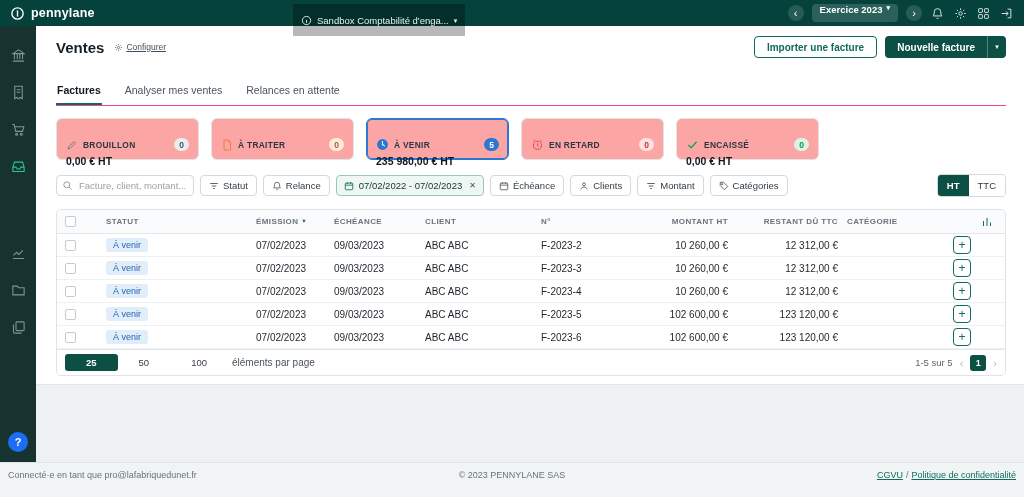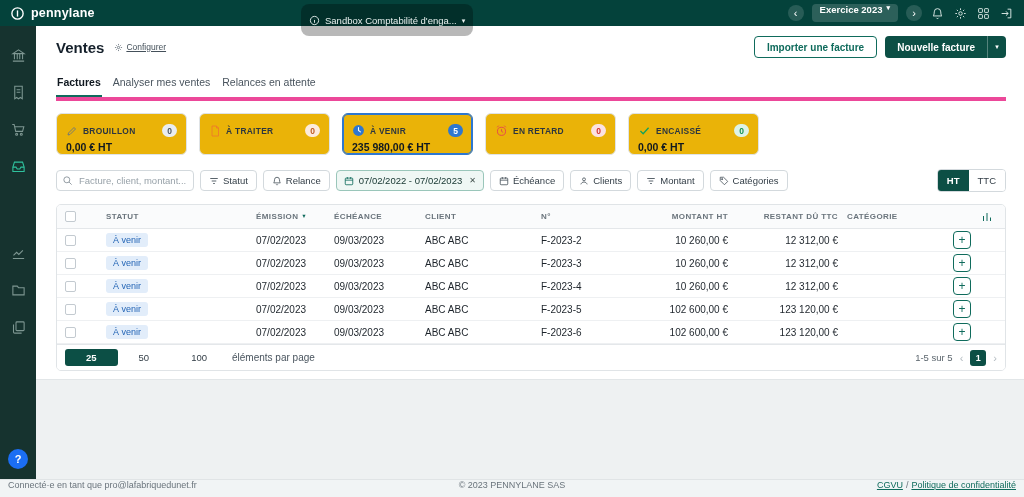--- a/index.html
+++ b/index.html
@@ -4,21 +4,21 @@
 <style>
   *{margin:0;padding:0;box-sizing:border-box}
   html,body{width:1024px;height:497px}
   body{font-family:"Liberation Sans",sans-serif;font-size:10px;color:#1f2937;background:#eef1f2;overflow:hidden}
   .app{display:flex;flex-direction:column;width:1024px;height:497px}
 
   
   .topbar{flex:0 0 26px;height:26px;background:#04423b;display:flex;align-items:center;padding:0 10px;position:relative;color:#fff}
   .brand{display:flex;align-items:center;gap:6px;cursor:pointer}
   .brand-name{font-size:12.5px;font-weight:bold;letter-spacing:.2px}
-  .sandbox-chip{position:absolute;left:301px;top:4px;height:18px;background:rgba(0,0,0,.28);border-radius:8px;display:flex;align-items:center;gap:5px;padding:16px 8px;font-size:9.5px;color:#e8f1ef;cursor:pointer}
+  .sandbox-chip{position:absolute;left:293px;top:4px;height:18px;background:rgba(0,0,0,.28);border-radius:0;display:flex;align-items:center;gap:5px;padding:16px 8px;font-size:9.5px;color:#e8f1ef;cursor:pointer}
   .caret{font-size:7px;line-height:1}
   .topbar-right{margin-left:auto;display:flex;align-items:center;gap:8px}
   .nav-circle{width:16px;height:16px;border-radius:50%;background:rgba(255,255,255,.14);color:#fff;border:none;font-size:11px;line-height:1;display:flex;align-items:center;justify-content:center;cursor:pointer;font-family:inherit}
   .exercice{height:18px;background:rgba(255,255,255,.16);border:none;border-radius:4px;color:#fff;font-size:9.5px;font-weight:bold;display:flex;align-items:flex-start;gap:4px;padding:0 8px;cursor:pointer;font-family:inherit}
   .top-icon{width:15px;height:15px;color:#d6e4e1;display:flex;align-items:center;justify-content:center;cursor:pointer}
 
   
   .shell{flex:1;display:flex;min-height:0}
   .sidebar{flex:0 0 36px;width:36px;background:#16332f;display:flex;flex-direction:column;align-items:center;padding-top:12px;position:relative}
   .side-item{width:36px;height:37px;display:flex;align-items:center;justify-content:center;color:#7e9792;cursor:pointer}
@@ -36,27 +36,27 @@
   h1{font-size:15px;font-weight:bold;color:#15202b}
   .configure{display:flex;align-items:flex-end;gap:3px;font-size:8.5px;color:#44505a;cursor:pointer}
   .configure .cfg-label{text-decoration:underline}
   .head-actions{margin-left:auto;display:flex;gap:8px}
   .btn-outline{height:22px;padding:0 12px;border:1px solid #0f6b5c;background:#fff;color:#0f6b5c;font-weight:bold;font-size:10px;border-radius:4px;cursor:pointer;font-family:inherit}
   .btn-split{display:flex;border-radius:4px;overflow:hidden}
   .btn-main{height:22px;padding:0 12px;background:#0c4f45;border:none;color:#fff;font-weight:bold;font-size:10px;cursor:pointer;font-family:inherit}
   .btn-caret{width:19px;background:#0c4f45;border:none;border-left:1px solid rgba(255,255,255,.3);color:#fff;font-size:7px;cursor:pointer;font-family:inherit}
 
   
-  .tabs{display:flex;gap:10px;margin-top:12px;border-bottom:4px solid #ec4899}
+  .tabs{display:flex;gap:22px;margin-top:20px;border-bottom:1px solid #ec4899}
   .tab{padding:6px 1px 7px;font-size:10.5px;color:#49545e;cursor:pointer}
   .tab.active{color:#101820;font-weight:bold;border-bottom:2px solid #0f6b5c}
 
   
   .cards{display:flex;gap:12px;margin:12px 0 14px}
-  .card{width:131px;height:42px;border:1px solid #dfe3e6;border-radius:6px;padding:10px 9px;background:#eab308;cursor:pointer}
+  .card{width:143px;height:42px;border:1px solid #dfe3e6;border-radius:6px;padding:19px 9px;background:#fca5a5;cursor:pointer}
   .card.selected{border-color:#2e77d0;box-shadow:inset 0 0 0 1px #2e77d0}
   .card-top{display:flex;align-items:center;gap:5px}
   .cicon{display:flex;align-items:center}
   .clabel{font-size:8.4px;font-weight:bold;letter-spacing:.3px;color:#2c3640;white-space:nowrap}
   .badge{margin-left:auto;min-width:15px;height:13px;border-radius:7px;font-size:8.5px;font-weight:bold;display:flex;align-items:center;justify-content:center;padding:0 4px}
   .badge.gray{background:#e9edf0;color:#4b5761}
   .badge.orange{background:#fcebdd;color:#c05a21}
   .badge.blue{background:#2e77d0;color:#fff}
   .badge.red{background:#fbe2e2;color:#d33030}
   .badge.green{background:#ddf3e6;color:#13914f}
@@ -97,21 +97,21 @@
   
   .pagination{height:26px;display:flex;align-items:center;padding:0 8px;border-top:1px solid #e4e7ea;background:#fff}
   .psize{min-width:20px;height:17px;padding:0 21px;border:none;background:transparent;font-size:9.5px;color:#323d46;border-radius:3px;display:flex;align-items:center;justify-content:center;cursor:pointer;font-family:inherit}
   .psize.active{background:#0c4f45;color:#fff;font-weight:bold}
   .pp-label{font-size:10px;color:#49545e;margin-left:4px}
   .pag-right{margin-left:auto;display:flex;align-items:center;gap:7px;font-size:9.5px;color:#5b656d}
   .pchev{color:#b3bbc1;font-size:11px;cursor:pointer}
   .pnum{width:16px;height:16px;background:#0c4f45;color:#fff;border-radius:3px;display:flex;align-items:center;justify-content:center;font-size:9px;font-weight:bold;cursor:pointer}
 
   
-  .footer{flex:0 0 18px;height:18px;background:#f1f4f5;border-top:1px solid #e0e4e6;display:flex;align-items:flex-start;padding:0 8px;font-size:9px;color:#6a747c;position:relative}
+  .footer{flex:0 0 18px;height:18px;background:#f1f4f5;border-top:1px solid #e0e4e6;display:flex;align-items:flex-end;padding:17px 8px;font-size:9px;color:#6a747c;position:relative}
   .f-center{position:absolute;left:0;right:0;text-align:center;pointer-events:none}
   .f-right{margin-left:auto;display:flex;gap:3px;z-index:1;align-items:center}
   .f-link{color:#0f6b5c;text-decoration:underline;cursor:pointer}
 </style>
 </head>
 <body>
 
 <div class="app">
 
   <header class="topbar">

